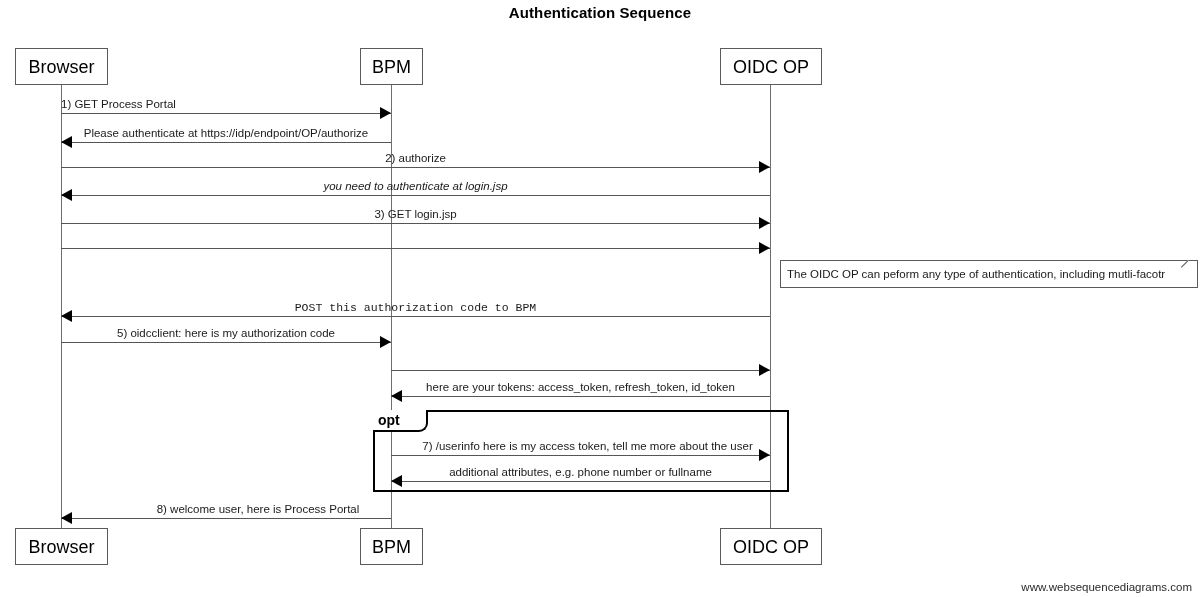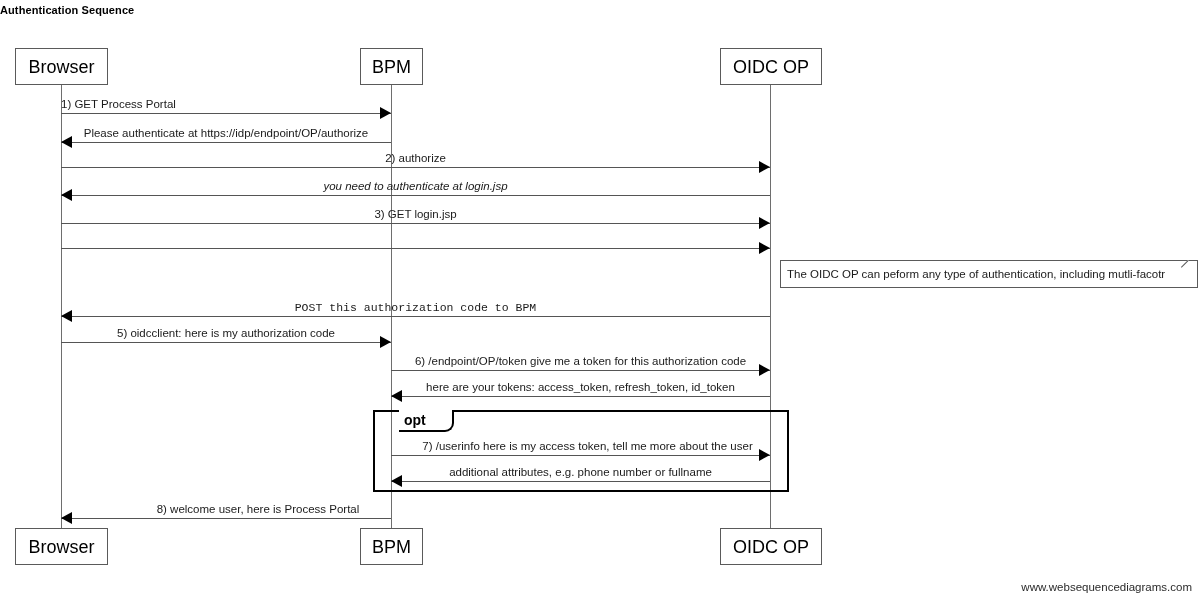--- a/index.html
+++ b/index.html
@@ -17,22 +17,22 @@
     width: 1200px;
     height: 597px;
     overflow: hidden;
     background: #ffffff;
   }
   .diagram-title {
     position: absolute;
     top: 4px;
     left: 0;
     width: 1200px;
-    text-align: left;
-    font-size: 11px;
+    text-align: center;
+    font-size: 15px;
     font-weight: bold;
     letter-spacing: 0.1px;
     color: #000;
   }
   .footer-credit {
     position: absolute;
     right: 8px;
     bottom: 4px;
     font-size: 11.5px;
     color: #2b2b2b;
@@ -190,28 +190,27 @@
   <div class="msg" style="left:61px; top:316px; width:709px;"></div>
   <div class="arrow-head left" style="left:61px; top:310px;"></div>
   <div class="msg-label" style="left:61px; top:302px; width:709px; text-align:center;font-family:Liberation Mono, monospace;">POST this authorization code to BPM</div>
 
   <div class="msg" style="left:61px; top:342px; width:330px;"></div>
   <div class="arrow-head right" style="left:380px; top:336px;"></div>
   <div class="msg-label" style="left:61px; top:328px; width:330px; text-align:center;">5) oidcclient: here is my authorization code</div>
 
   <div class="msg" style="left:391px; top:370px; width:379px;"></div>
   <div class="arrow-head right" style="left:759px; top:364px;"></div>
-  <div class="msg-label" style="left:391px; top:356px; width:379px; text-align:center;">6) /endpoint/OP/token give me a token for this authorization code</div>
 
   <div class="msg" style="left:391px; top:396px; width:379px;"></div>
   <div class="arrow-head left" style="left:391px; top:390px;"></div>
   <div class="msg-label" style="left:391px; top:382px; width:379px; text-align:center;">here are your tokens: access_token, refresh_token, id_token</div>
 
   <div class="fragment-box" style="left:373px; top:410px; width:416px; height:82px;"></div>
-  <div class="fragment-tab" style="left:373px; top:410px; width:55px; height:22px;margin-left:26px;">
+  <div class="fragment-tab" style="left:373px; top:410px; width:55px; height:22px;">
     <span>opt</span>
   </div>
 
   <div class="msg" style="left:391px; top:455px; width:379px;"></div>
   <div class="arrow-head right" style="left:759px; top:449px;"></div>
   <div class="msg-label" style="left:391px; top:441px; width:379px; text-align:center;padding-left:7px;">7) /userinfo here is my access token, tell me more about the user</div>
 
   <div class="msg" style="left:391px; top:481px; width:379px;"></div>
   <div class="arrow-head left" style="left:391px; top:475px;"></div>
   <div class="msg-label" style="left:391px; top:467px; width:379px; text-align:center;">additional attributes, e.g. phone number or fullname</div>

